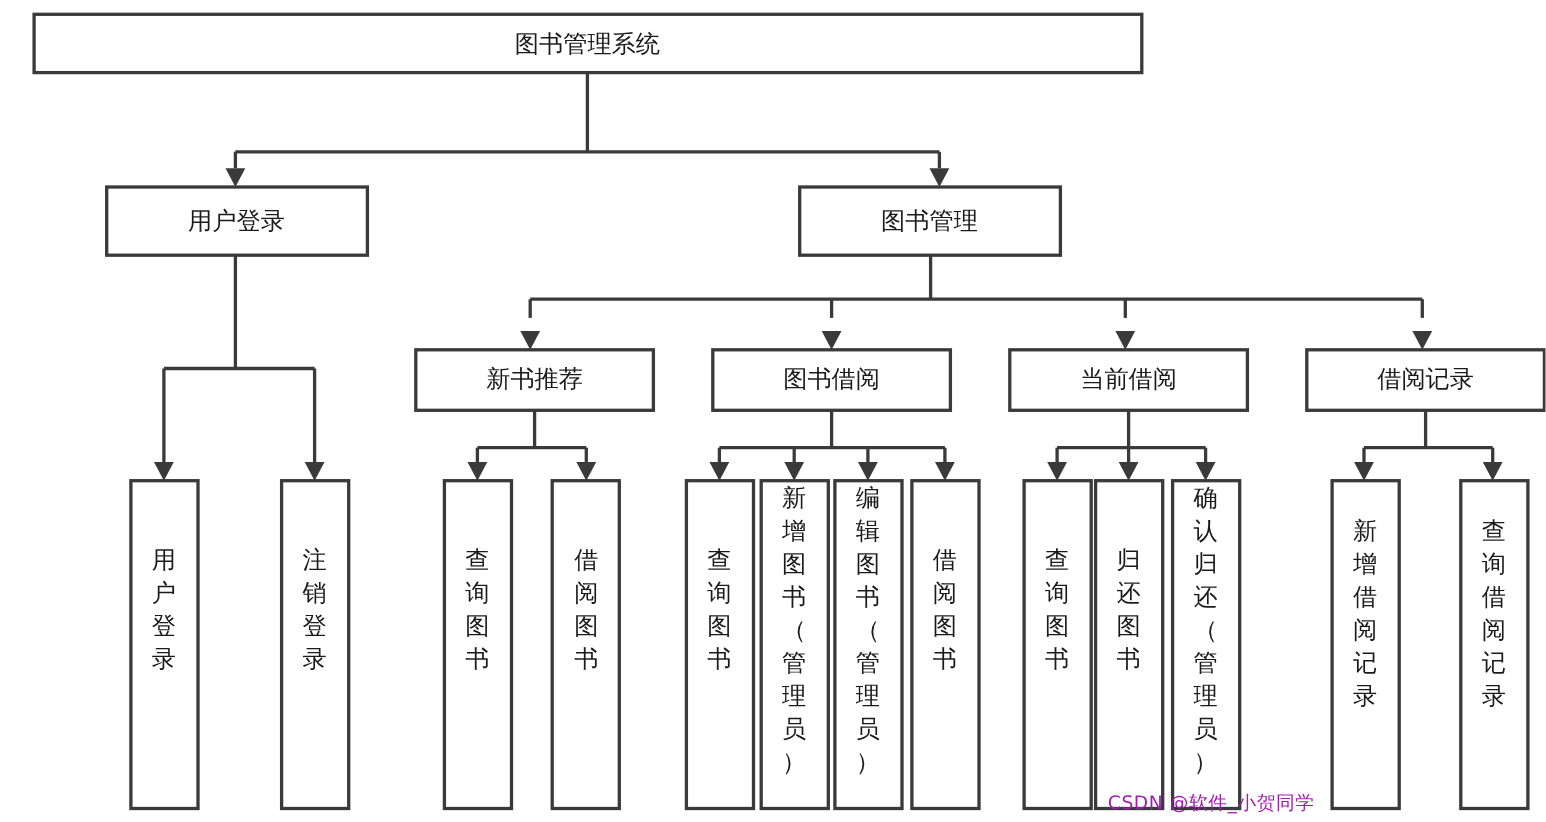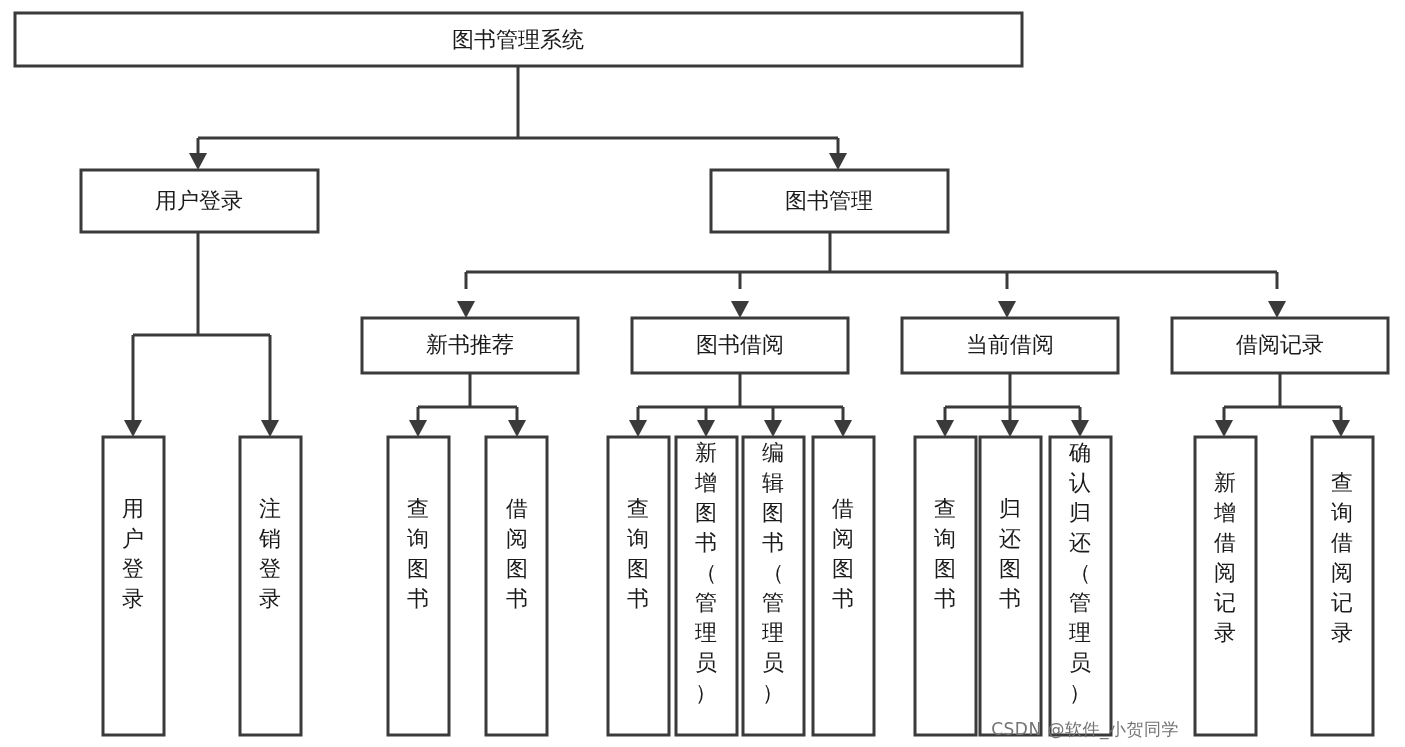--- a/index.html
+++ b/index.html
@@ -11,20 +11,21 @@
     width: 1405px;
     height: 747px;
     font-family: "DejaVu Sans", "Liberation Sans", sans-serif;
     overflow: hidden;
     position: relative;
   }
   #diagram-root {
     position: relative;
     width: 1191px;
     height: 747px;
+    padding-left: 16px;
   }
   svg.diagram {
     display: block;
     width: 1405px;
     height: 747px;
   }
   .node-rect {
     fill: #ffffff;
     stroke: #3a3a3a;
     stroke-width: 3;
@@ -52,21 +53,21 @@
     font-size: 22px;
     fill: #1a1a1a;
     text-anchor: middle;
   }
   .watermark {
     position: absolute;
     right: 12px;
     bottom: 6px;
     font-family: "DejaVu Sans", "Liberation Sans", sans-serif;
     font-size: 17px;
-    color: #737373;
+    color: #a21caf;
     letter-spacing: 0.5px;
     white-space: nowrap;
     user-select: none;
   }
 </style>
 </head>
 <body>
 
 <div id="diagram-root">
   <svg class="diagram" viewBox="0 0 1405 747" xmlns="http://www.w3.org/2000/svg">

